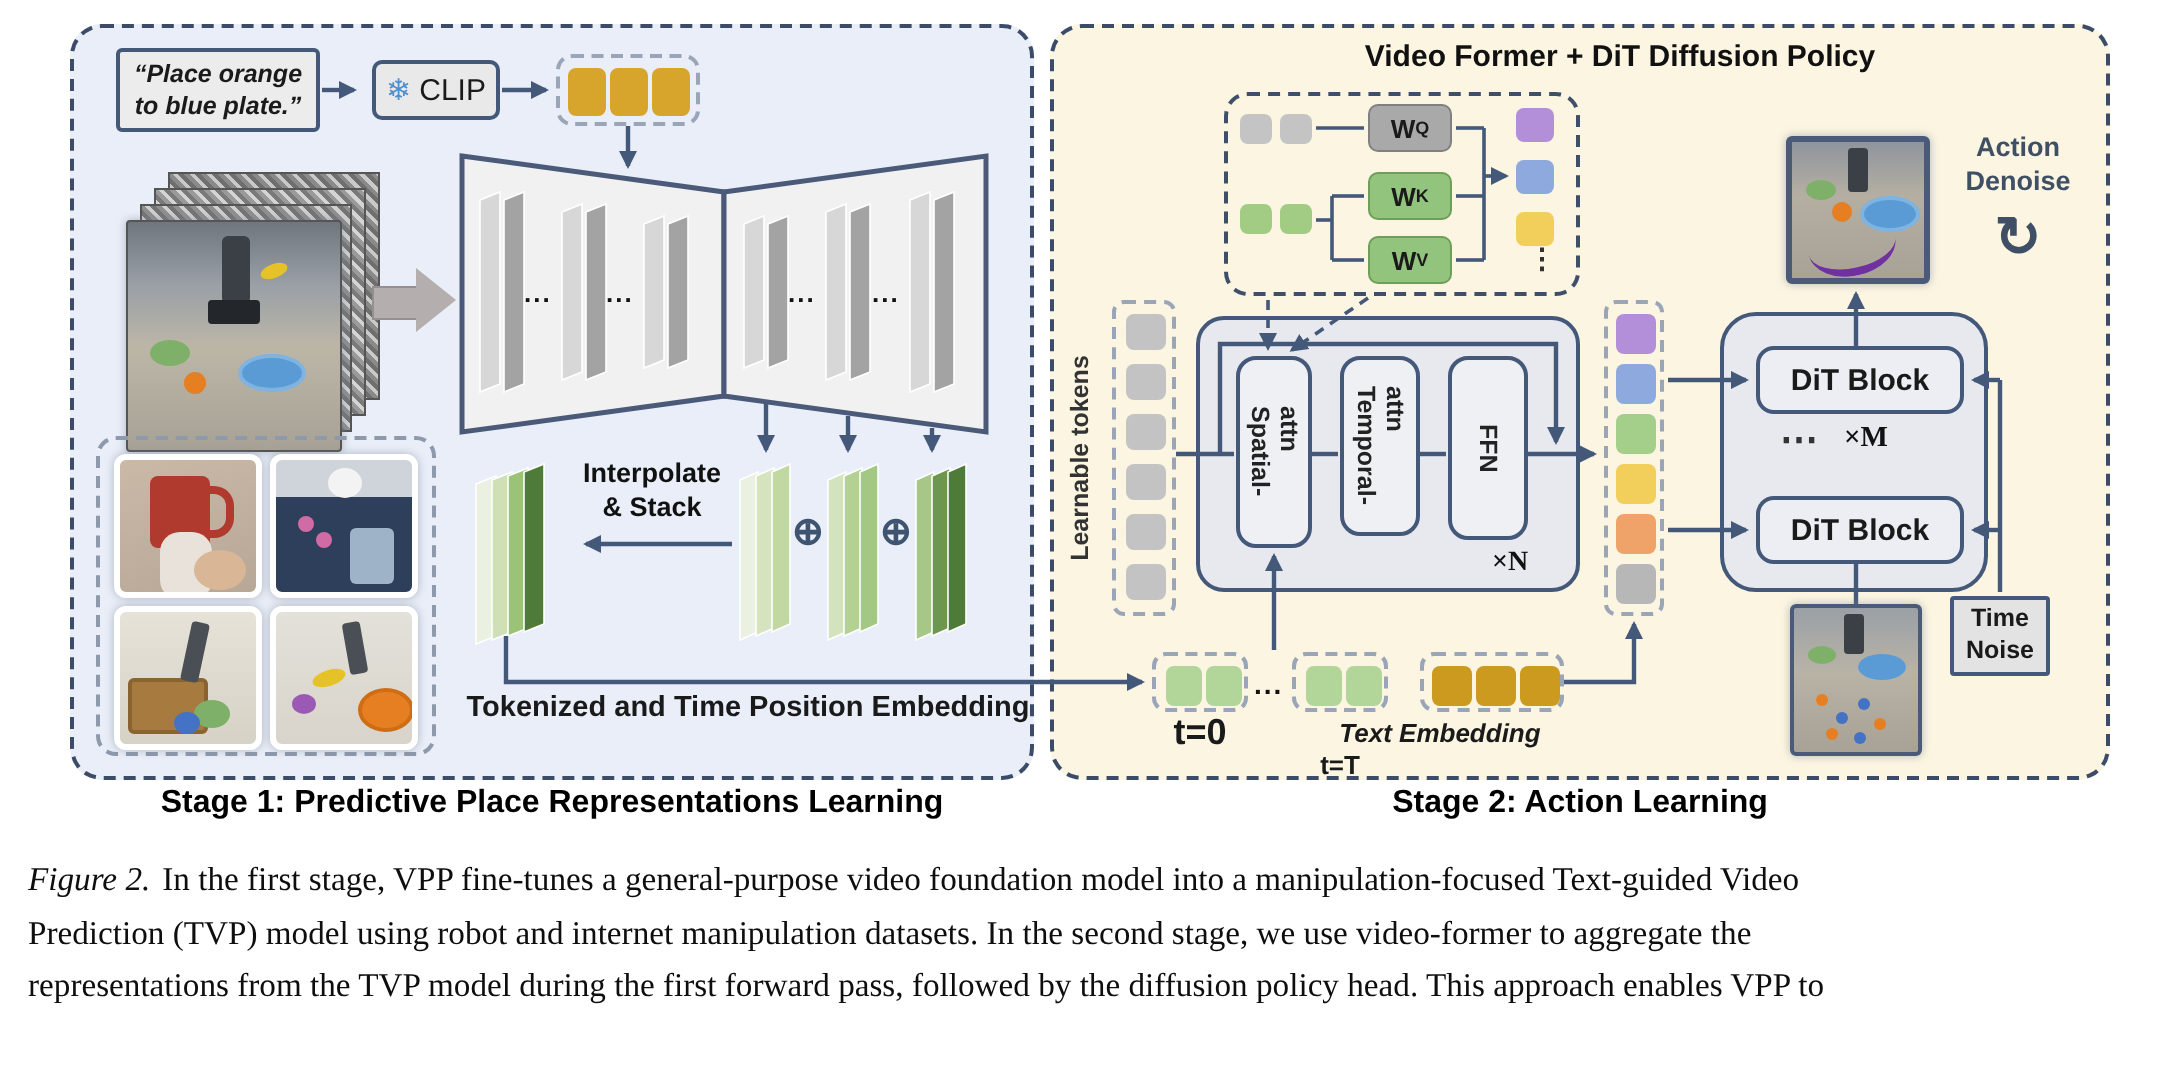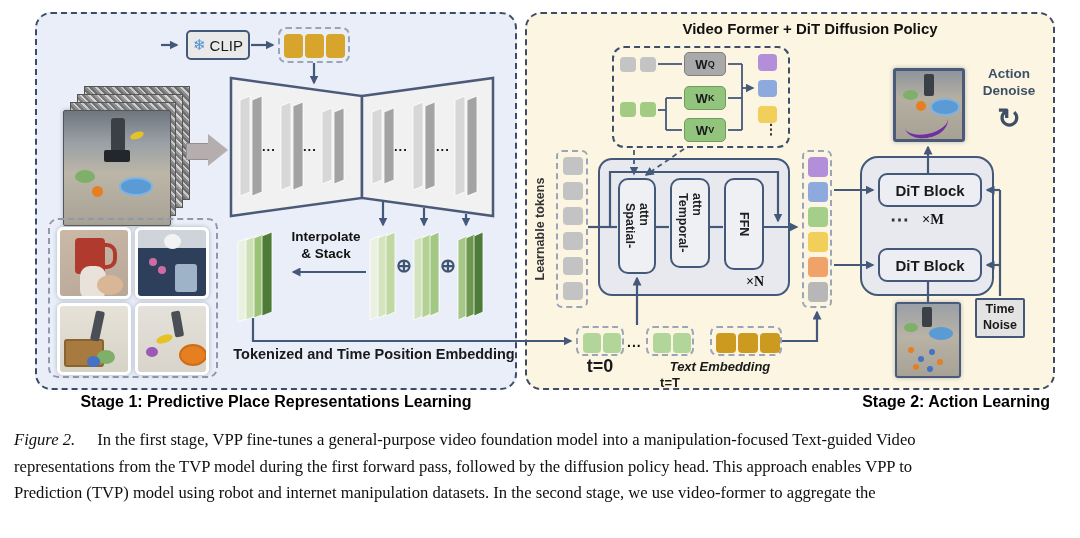--- a/index.html
+++ b/index.html
@@ -125,20 +125,22 @@
         <path d="M742,64 V130"></path>
       <path d="M742,88 H753" marker-end="url(#ah)"></path>
     </g>
 
     <g stroke="#44597a" stroke-width="1.8" fill="none" stroke-dasharray="5,4">
       <path d="M634,150 V174" marker-end="url(#ah)"></path>
       <path d="M684,149 L646,175" marker-end="url(#ah)"></path>
     </g>
   </svg>
 
+  <div class="box navyborder pre" style="left:58px;top:24px;width:102px;height:42px;background:#ececec;border-radius:3px;font-style:italic;font-weight:bold;font-size:12.5px;line-height:1.3;">“Place orange
+to blue plate.”</div>
 
   <div class="box navyborder" style="left:186px;top:30px;width:64px;height:30px;background:#e9e9e9;border-radius:5px;gap:4px;font-size:15px;">
     <span style="color:#4d8fd1;font-size:15px;">❄</span>
     <span>CLIP</span>
   </div>
 
   <div class="dashbox" style="left:278px;top:27px;width:72px;height:36px;">
     <div class="tok" style="left:4px;top:5px;width:19px;height:24px;background:#d7a52c;"></div>
     <div class="tok" style="left:25px;top:5px;width:19px;height:24px;background:#d7a52c;"></div>
     <div class="tok" style="left:46px;top:5px;width:19px;height:24px;background:#d7a52c;"></div>
@@ -300,24 +302,24 @@
     <i style="left:52%;top:62%;width:6px;height:6px;background:#4472c4;border-radius:50%;"></i>
     <i style="left:64%;top:76%;width:6px;height:6px;background:#e67e22;border-radius:50%;"></i>
     <i style="left:26%;top:84%;width:6px;height:6px;background:#e67e22;border-radius:50%;"></i>
     <i style="left:48%;top:86%;width:6px;height:6px;background:#4472c4;border-radius:50%;"></i>
   </div>
 
   <div class="box pre" style="left:972px;top:64px;width:74px;height:38px;font-weight:bold;font-size:13.5px;color:#3f5066;line-height:1.25;">Action
 Denoise</div>
   <div class="box" style="left:988px;top:100px;width:42px;height:36px;font-size:28px;font-weight:bold;color:#3f5066;">↻</div>
 
-  <div class="stagelabel" style="left:530px;top:393px;width:520px;text-align:right;">Stage 2: Action Learning</div>
+  <div class="stagelabel" style="left:530px;top:393px;width:520px;">Stage 2: Action Learning</div>
 
   <div class="caption">
     <div>
-      <span style="font-style:italic;margin-right:22px;">Figure 2.</span><span>In the first stage, VPP fine-tunes a general-purpose video foundation model into a manipulation-focused Text-guided Video</span>
+      <span style="font-style:italic;margin-right:6px;">Figure 2.</span><span>In the first stage, VPP fine-tunes a general-purpose video foundation model into a manipulation-focused Text-guided Video</span>
     </div>
+    <div>Prediction (TVP) model using robot and internet manipulation datasets. In the second stage, we use video-former to aggregate the</div>
     <div>representations from the TVP model during the first forward pass, followed by the diffusion policy head. This approach enables VPP to</div>
-    <div>Prediction (TVP) model using robot and internet manipulation datasets. In the second stage, we use video-former to aggregate the</div>
   </div>
 
 
 </div>
 
 </body></html>

